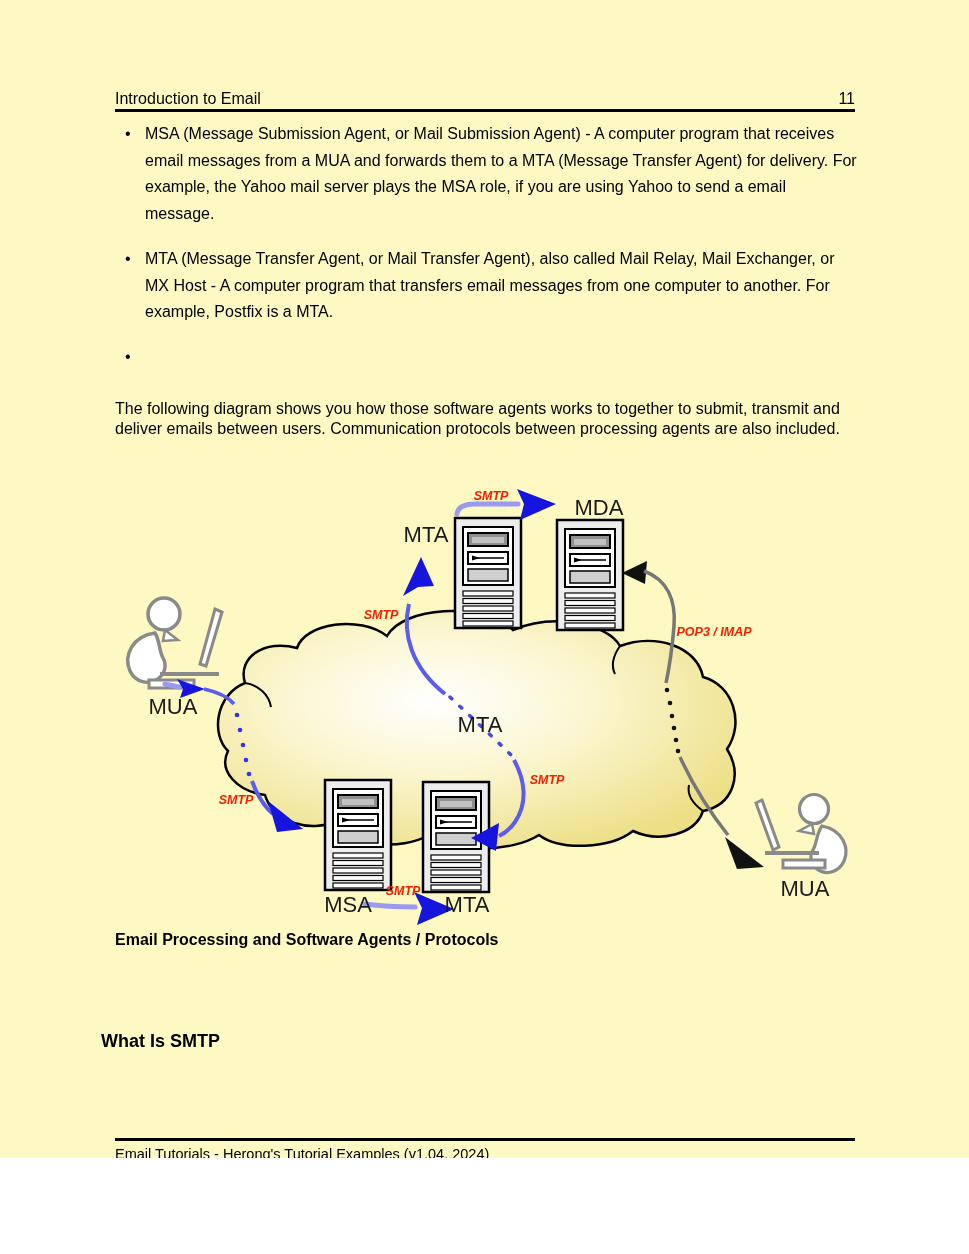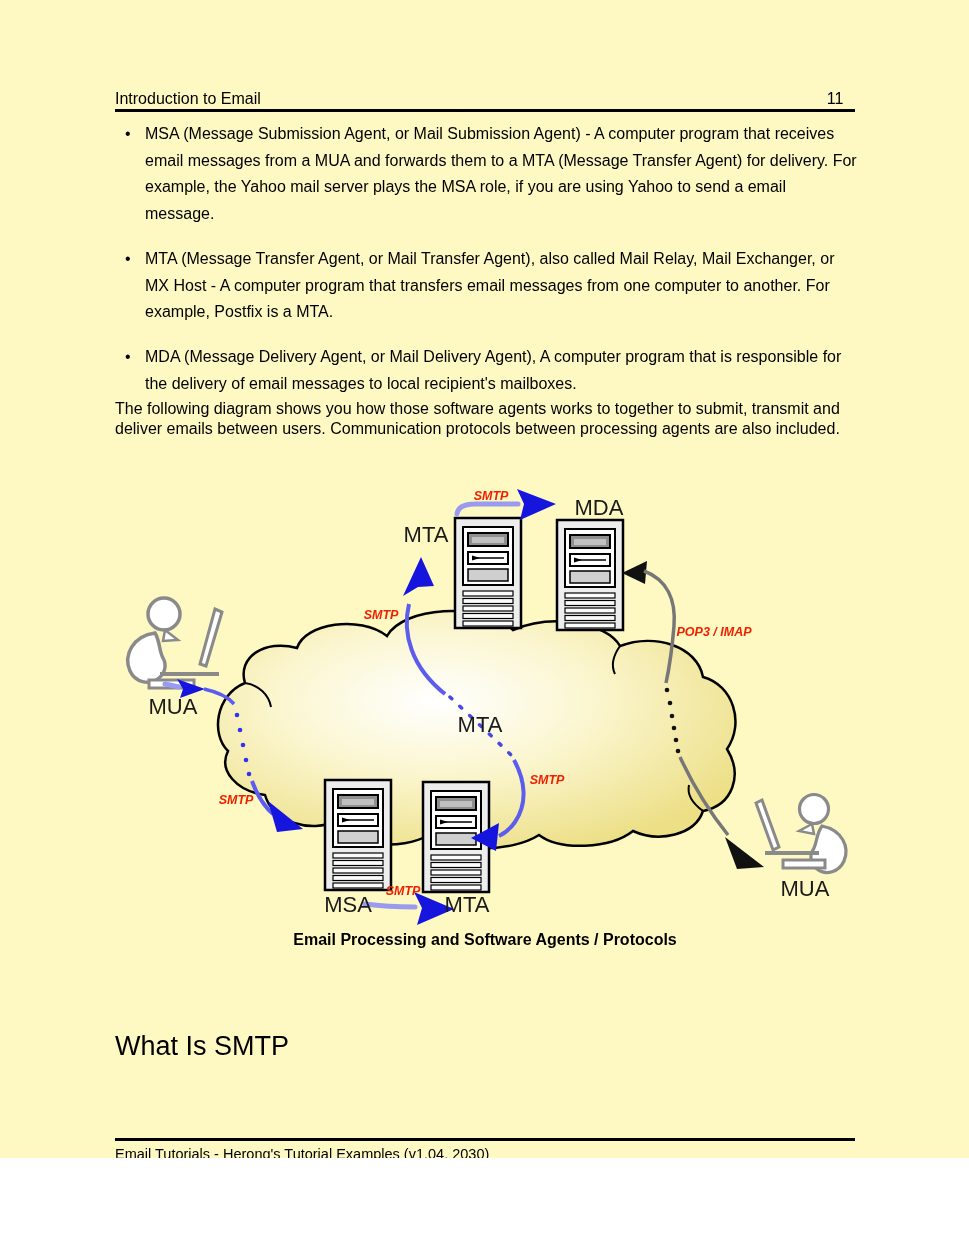--- a/index.html
+++ b/index.html
@@ -2,31 +2,31 @@
 <html><head>
 <meta charset="utf-8">
 <style>
   html,body{margin:0;padding:0;background:#fff;}
   .page{
     position:relative;width:969px;height:1158px;background:#fef9c3;
     font-family:"Liberation Sans",sans-serif;color:#000;overflow:hidden;
   }
   .abs{position:absolute;}
   .header-title{left:115px;top:90px;font-size:16px;}
-  .header-page{left:815px;top:90px;width:40px;text-align:center;font-size:16px;}
+  .header-page{left:815px;top:90px;width:40px;text-align:right;font-size:16px;}
   .rule{left:115px;width:740px;height:3px;background:#000;}
   .rule-top{top:109px;}
   .rule-bottom{top:1138px;}
   .bullets{left:115px;top:121px;width:744px;font-size:16px;line-height:26.7px;}
   .bullet-item{position:relative;padding-left:30px;margin-bottom:18px;}
   .bullet-marker{position:absolute;left:10px;top:0;}
   .paragraph{left:115px;top:399px;width:744px;font-size:16px;line-height:20px;}
   .diagram{left:115px;top:483px;width:750px;height:445px;}
-  .caption{left:115px;top:931px;width:740px;text-align:center;font-size:16px;font-weight:bold;}
-  .section-heading{left:115px;top:1031px;font-size:27px;font-weight:normal;}
+  .caption{left:115px;top:931px;width:740px;text-align:left;font-size:16px;font-weight:bold;}
+  .section-heading{left:101px;top:1031px;font-size:18px;font-weight:bold;}
   .footer-left{left:115px;top:1146px;font-size:14.5px;}
   .footer-right{left:515px;top:1146px;width:340px;text-align:right;font-size:14.5px;}
   .logo{position:relative;display:inline-block;width:18px;height:16px;margin-left:6px;vertical-align:-3px;font-weight:bold;font-size:15px;}
   .logo-h{position:absolute;left:1px;top:0;color:#4a7fd4;}
   .logo-y{position:absolute;left:5px;top:-1px;color:#e02211;}
   svg text{font-family:"Liberation Sans",sans-serif;}
   .agent-label{font-size:22px;fill:#1a1a1a;}
   .proto-label{font-size:12.5px;font-weight:bold;font-style:italic;fill:#ee2200;}
 </style>
 </head>
@@ -42,21 +42,20 @@
     <div class="bullet-item">
       <span class="bullet-marker">•</span>
       <span>MSA (Message Submission Agent, or Mail Submission Agent) - A computer program that receives email messages from a MUA and forwards them to a MTA (Message Transfer Agent) for delivery. For example, the Yahoo mail server plays the MSA role, if you are using Yahoo to send a email message.</span>
     </div>
     <div class="bullet-item">
       <span class="bullet-marker">•</span>
       <span>MTA (Message Transfer Agent, or Mail Transfer Agent), also called Mail Relay, Mail Exchanger, or MX Host - A computer program that transfers email messages from one computer to another. For example, Postfix is a MTA.</span>
     </div>
     <div class="bullet-item">
       <span class="bullet-marker">•</span>
-      <span>MDA (Message Delivery Agent, or Mail Delivery Agent), A computer program that is responsible for the delivery of email messages to local recipient's mailboxes.</span>
     </div>
   </div>
 
   <div class="abs paragraph">The following diagram shows you how those software agents works to together to submit, transmit and deliver emails between users. Communication protocols between processing agents are also included.</div>
 
   <svg class="abs diagram" viewBox="0 0 750 445" width="750" height="445">
     <defs>
       <radialGradient id="cloudGrad" cx="42%" cy="38%" r="68%">
         <stop offset="0%" stop-color="#ffffff"></stop>
         <stop offset="45%" stop-color="#fbf6cf"></stop>
@@ -180,15 +179,15 @@
     <text class="proto-label" x="432" y="301" text-anchor="middle">SMTP</text>
     <text class="proto-label" x="288" y="412" text-anchor="middle">SMTP</text>
     <text class="proto-label" x="599" y="153" text-anchor="middle">POP3 / IMAP</text>
   </svg>
 
   <div class="abs caption">Email Processing and Software Agents / Protocols</div>
 
   <div class="abs section-heading">What Is SMTP</div>
 
   <div class="abs rule rule-bottom"></div>
-  <div class="abs footer-left">Email Tutorials - Herong's Tutorial Examples (v1.04, 2030)</div>
+  <div class="abs footer-left">Email Tutorials - Herong's Tutorial Examples (v1.04, 2024)</div>
 
 </div>
 
 </body></html>

